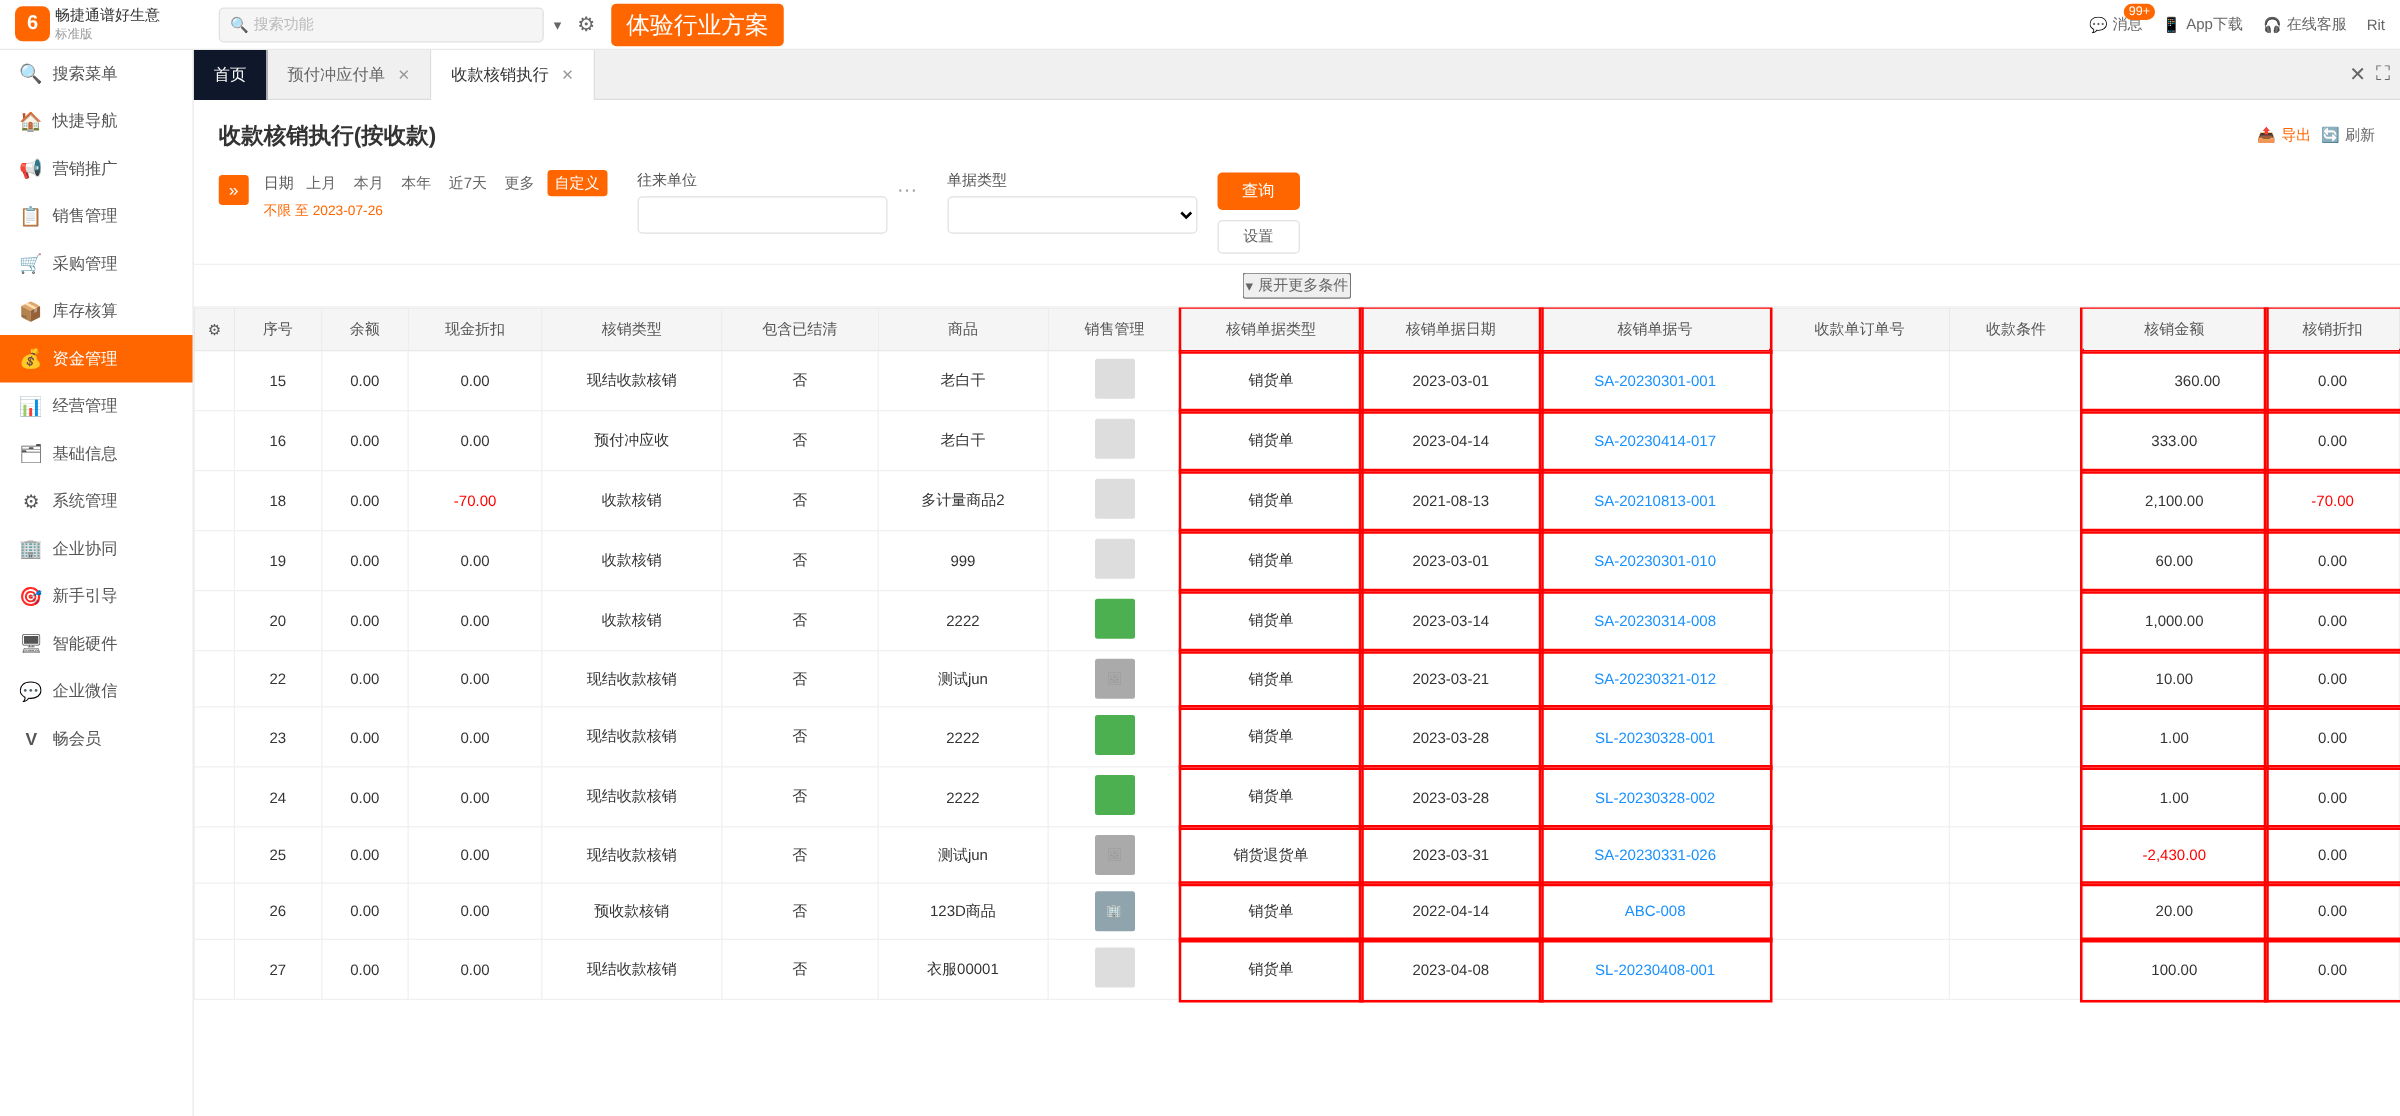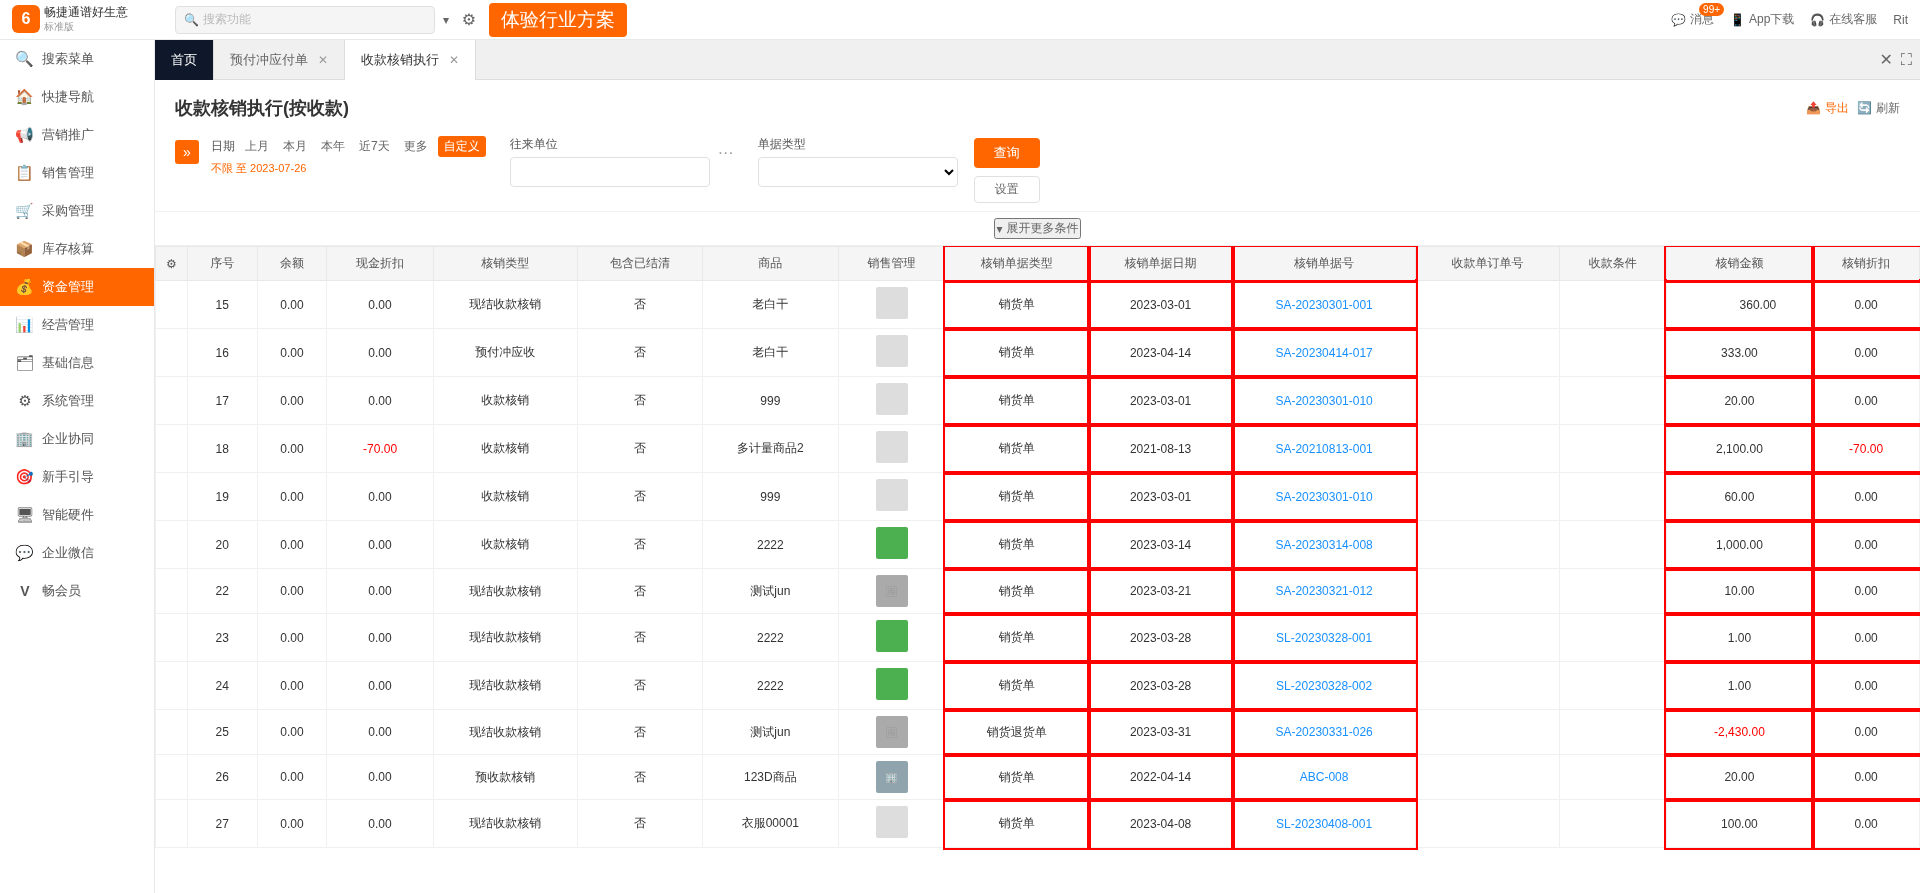--- a/index.html
+++ b/index.html
@@ -318,37 +318,20 @@
     <td style="outline:2px solid red;">销货单</td>
     <td style="outline:2px solid red;">2023-04-14</td>
     <td class="link" style="outline:2px solid red;">SA-20230414-017</td>
     <td></td>
     <td></td>
     <td style="outline:2px solid red;" class="">333.00</td>
     <td style="outline:2px solid red;" class="">0.00</td>
   </tr>
               <tr>
     <td></td>
-    <td>17</td>
-    <td>0.00</td>
-    <td class="">0.00</td>
-    <td>收款核销</td>
-    <td>否</td>
-    <td>999</td>
-    <td><div class="product-thumb" style="background:#ddd;"></div></td>
-    <td style="outline:2px solid red;">销货单</td>
-    <td style="outline:2px solid red;">2023-03-01</td>
-    <td class="link" style="outline:2px solid red;">SA-20230301-010</td>
-    <td></td>
-    <td></td>
-    <td style="outline:2px solid red;" class="">20.00</td>
-    <td style="outline:2px solid red;" class="">0.00</td>
-  </tr>
-              <tr>
-    <td></td>
     <td>18</td>
     <td>0.00</td>
     <td class=" negative">-70.00</td>
     <td>收款核销</td>
     <td>否</td>
     <td>多计量商品2</td>
     <td><div class="product-thumb" style="background:#ddd;"></div></td>
     <td style="outline:2px solid red;">销货单</td>
     <td style="outline:2px solid red;">2021-08-13</td>
     <td class="link" style="outline:2px solid red;">SA-20210813-001</td>

